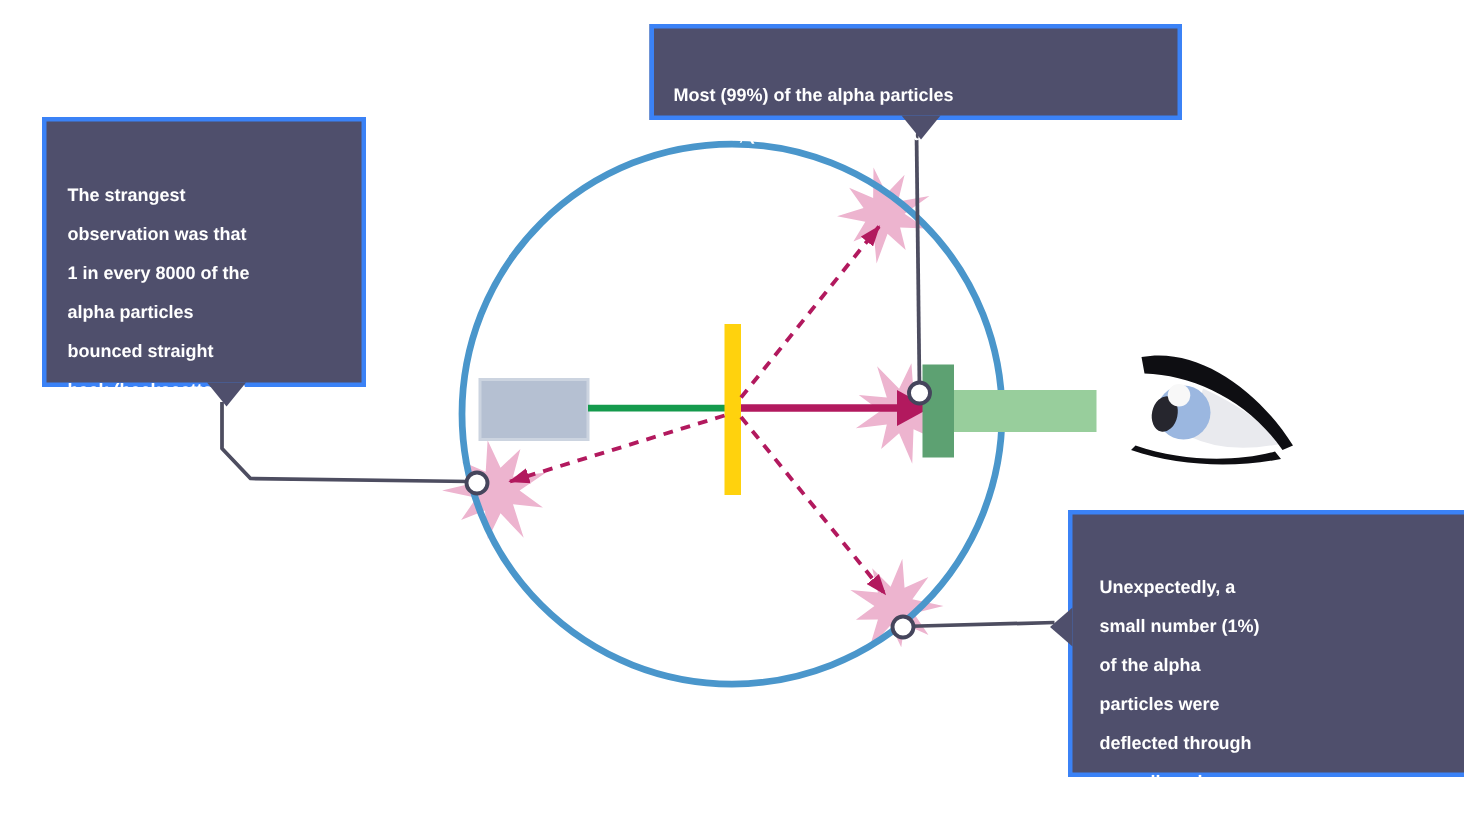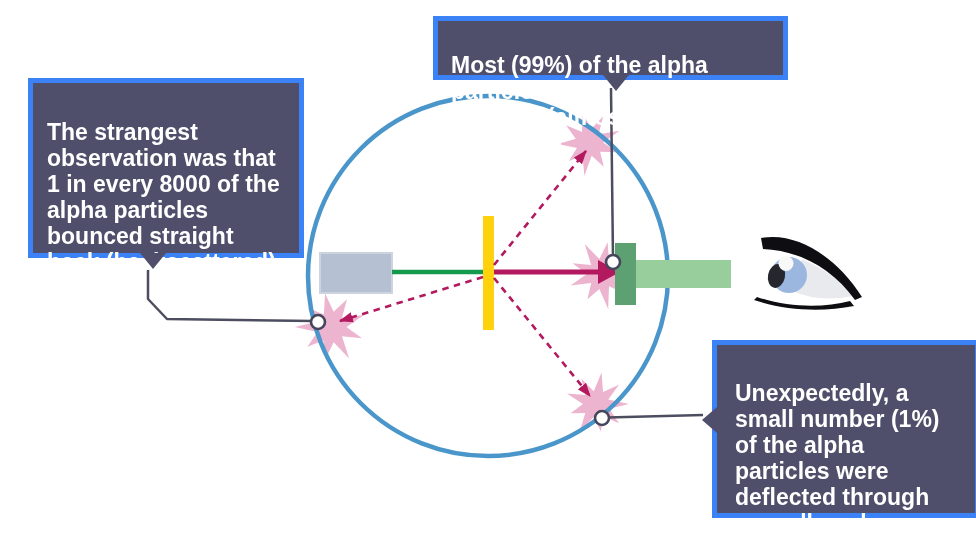--- a/index.html
+++ b/index.html
@@ -3,22 +3,22 @@
 <meta charset="utf-8">
 <style>
   html,body{margin:0;padding:0;background:#fff;}
   #stage{
     position:relative;width:976px;height:549px;background:#ffffff;overflow:hidden;
     font-family:"Liberation Sans",sans-serif;
   }
   #diagram-svg{position:absolute;left:0;top:0;width:976px;height:549px;}
   .callout{
     position:absolute;box-sizing:border-box;
-    background:#4f4f6c;border:5px solid #3b82f6;
-    color:#ffffff;font-weight:bold;font-size:23px;line-height:26px;
+    background:#4f4f6c;border:3px solid #3b82f6;
+    color:#ffffff;font-weight:bold;font-size:12px;line-height:26px;
     white-space:pre-line;
   }
   .callout .txt{display:block;}
   .ptr-down{
     position:absolute;top:100%;width:0;height:0;
     border-left:13px solid transparent;border-right:13px solid transparent;
     border-top:16px solid #4f4f6c;
   }
   .ptr-left{
     position:absolute;right:100%;top:0;width:0;height:0;
@@ -72,21 +72,21 @@
     <g>
       <path d="M 802 259 Q 839 276 853 296 Q 818 303 793 291 Z" fill="#e9eaee"></path>
       <circle cx="789" cy="275" r="18" fill="#9bb7e0"></circle>
       <ellipse cx="776.5" cy="276" rx="8.5" ry="12" fill="#26262e" transform="rotate(12 776.5 276)"></ellipse>
       <circle cx="786" cy="263.5" r="7.5" fill="#f8f8f8"></circle>
       <path d="M 761 238 C 798 231 838 259 862 297 L 855 300 C 832 267 796 250 763 249 Z" fill="#0e0e12"></path>
       <path d="M 757 297 C 789 308 824 308 850 301 L 854 306 C 823 312 786 311 754 300 Z" fill="#0e0e12"></path>
     </g>
   </svg>
 
-  <div class="callout" style="left:28px;top:78px;width:276px;height:180px;padding:10px 14px;">
+  <div class="callout" style="left:28px;top:78px;width:216px;height:180px;padding:10px 14px;">
     <span class="txt">The strangest
 observation was that
 1 in every 8000 of the
 alpha particles
 bounced straight
 back (backscattered)</span>
     <div class="ptr-down" style="left:107px;"></div>
   </div>
 
   <div class="callout" style="left:433px;top:16px;width:355px;height:64px;padding:5px 13px;">

